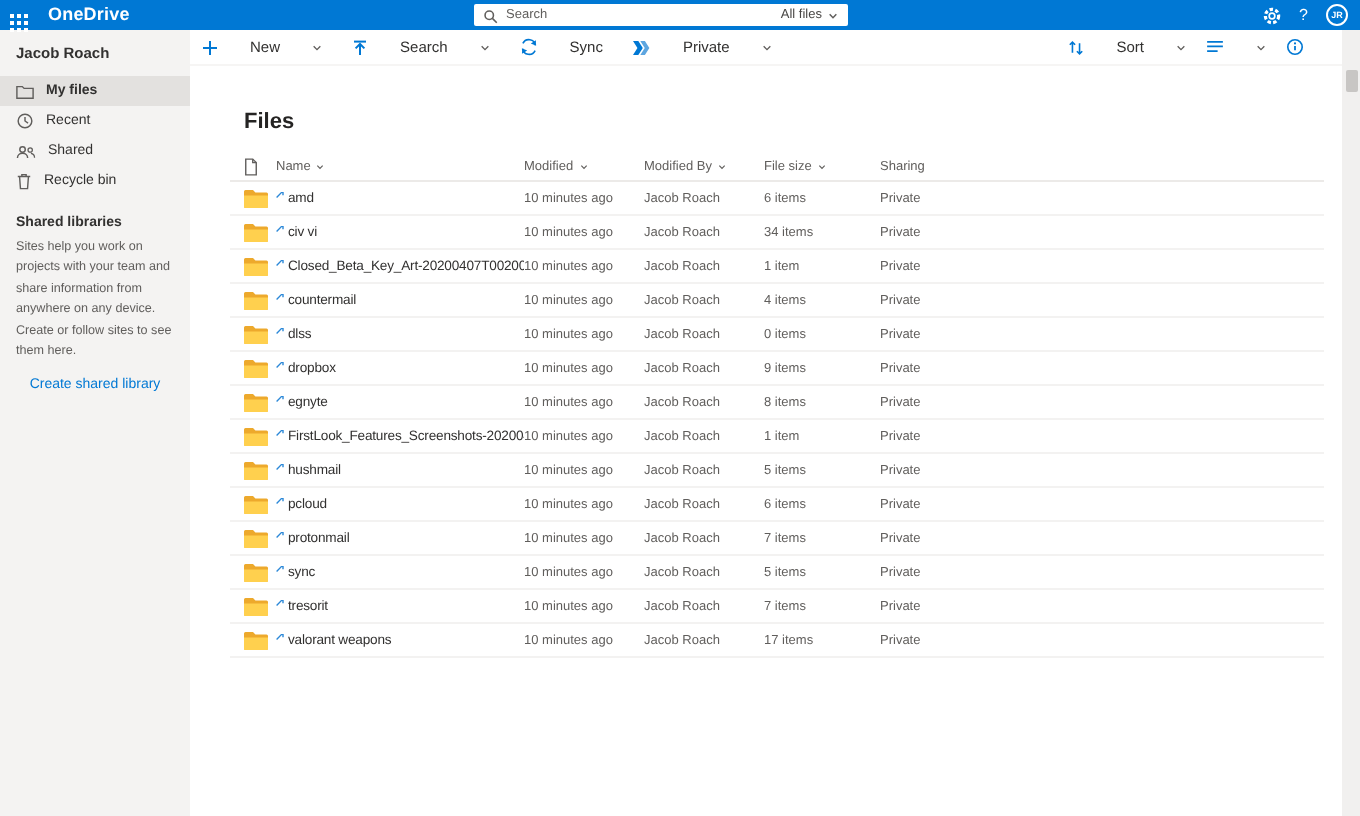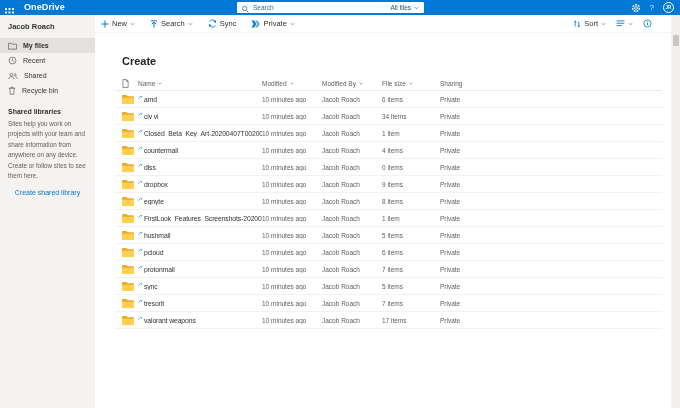--- a/index.html
+++ b/index.html
@@ -28,21 +28,21 @@
   .user{padding:7px 8px 7px;font-size:7.5px;font-weight:700;color:#323130;}
   .nav-item{height:15px;display:flex;align-items:center;gap:6px;padding-left:8px;font-size:7px;color:#323130;cursor:pointer;}
   .nav-item.selected{background:#e3e1df;font-weight:700;}
   .nav-item svg{flex:0 0 auto;}
   .side-heading{padding:10px 8px 4px;font-size:7px;font-weight:700;color:#323130;}
   .side-desc{padding:0 9px 0 8px;font-size:6.3px;line-height:1.65;color:#605e5c;}
   .side-link{margin-top:8px;text-align:center;font-size:7px;color:#0078d4;cursor:pointer;}
 
   
   .toolbar{position:absolute;left:95px;top:15px;right:9px;height:18px;background:#fff;display:flex;align-items:center;padding-left:6px;gap:15px;border-bottom:1px solid #f6f5f4;}
-  .tb-item{display:flex;align-items:center;gap:3px;font-size:7.5px;color:#323130;cursor:pointer;white-space:nowrap;}
+  .tb-item{display:flex;align-items:center;gap:16px;font-size:7.5px;color:#323130;cursor:pointer;white-space:nowrap;}
   .tb-right{margin-left:auto;display:flex;align-items:center;gap:10px;padding-right:19px;}
 
   
   .content{position:absolute;left:95px;top:33px;right:0;bottom:0;background:#fff;}
   .files-title{position:absolute;left:27px;top:22px;font-size:11px;font-weight:700;color:#252423;}
   .table{position:absolute;left:20px;right:18px;top:44px;}
   .thead{display:grid;grid-template-columns:23px 124px 60px 60px 58px 1fr;align-items:center;height:14px;border-bottom:1px solid #eceae8;}
   .th{display:flex;align-items:center;gap:3px;font-size:6.5px;color:#605e5c;cursor:pointer;}
   .th-icon{padding-left:7px;}
   .row{display:grid;grid-template-columns:23px 124px 60px 60px 58px 1fr;align-items:center;height:17px;border-bottom:1px solid #f3f2f1;cursor:pointer;}
@@ -204,21 +204,21 @@
       <svg width="9" height="9" viewBox="0 0 10 10">
           <circle cx="5" cy="5" r="4" fill="none" stroke="#0078d4" stroke-width="0.9"></circle>
           <path d="M5 4.4v2.4" stroke="#0078d4" stroke-width="1"></path>
           <circle cx="5" cy="3" r="0.6" fill="#0078d4"></circle>
         </svg>
     </span>
   </span>
 </div>
 
 <div class="content">
-  <div class="files-title">Create</div>
+  <div class="files-title">Files</div>
 
   <div class="table">
     <div class="thead">
       <span class="th th-icon">
         <svg width="7" height="9" viewBox="0 0 8 10">
             <path d="M1 .5h4l2 2v7H1z" fill="none" stroke="#605e5c" stroke-width="0.8"></path>
             <path d="M5 .5v2h2" fill="none" stroke="#605e5c" stroke-width="0.8"></path>
           </svg>
       </span>
       <span class="th">

